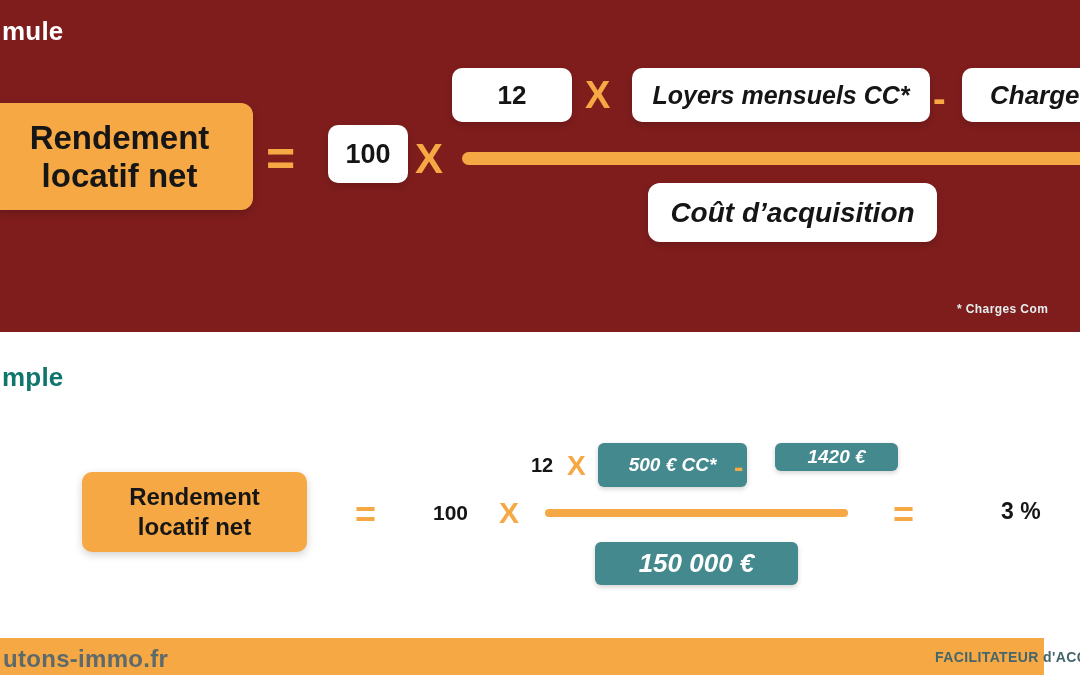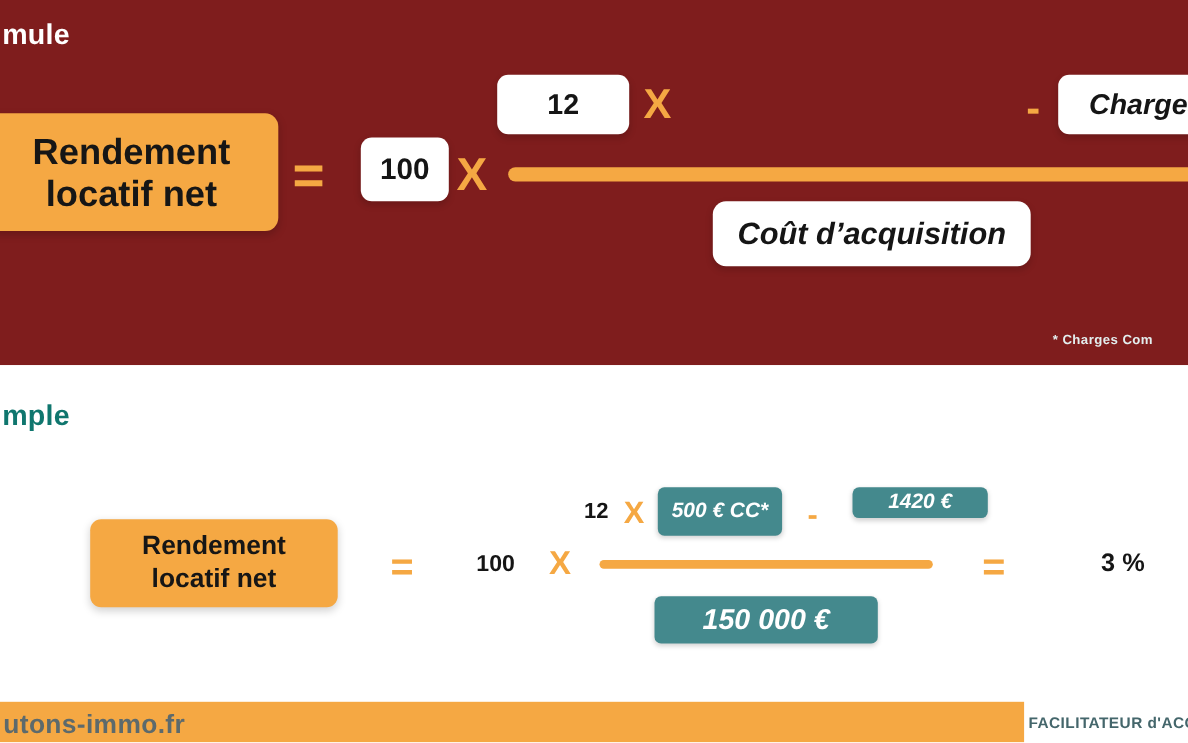--- a/index.html
+++ b/index.html
@@ -5,21 +5,21 @@
   html,body{margin:0;padding:0;background:#fff;}
   #stage{
     position:relative;width:1080px;height:675px;overflow:hidden;
     font-family:"Liberation Sans","DejaVu Sans",sans-serif;
     background:#ffffff;
   }
   .abs{position:absolute;}
   
   .teal-section{left:0;top:0;width:1080px;height:332px;background:#7f1d1d;}
   .white-section{left:0;top:332px;width:1080px;height:306px;background:#ffffff;}
-  .footer-bar{left:0;top:638px;width:931px;height:37px;background:#F5A843;}
+  .footer-bar{left:0;top:638px;width:1044px;height:37px;background:#F5A843;}
   
   .sec-heading{font-size:26px;font-weight:800;letter-spacing:.2px;white-space:nowrap;}
   .sec-heading.light{color:#ffffff;}
   .sec-heading.dark{color:#0f766e;}
   
   .obox{background:#F5A843;border-radius:12px;box-shadow:0 3px 8px rgba(0,0,0,.18);
         display:flex;flex-direction:column;align-items:center;justify-content:center;
         color:#161616;font-weight:800;text-align:center;}
   .wbox{background:#ffffff;border-radius:10px;box-shadow:0 3px 7px rgba(0,0,0,.16);
         display:flex;align-items:center;justify-content:center;
@@ -53,20 +53,21 @@
     <div class="abs op" style="left:266px;top:134px;font-size:50px;">=</div>
 
     <div class="abs wbox" style="left:328px;top:125px;width:80px;height:58px;font-size:27px;">100</div>
 
     <div class="abs op" style="left:415px;top:138px;font-size:42px;">X</div>
 
     <div class="abs wbox" style="left:452px;top:68px;width:120px;height:54px;font-size:26px;">12</div>
 
     <div class="abs op" style="left:585px;top:76px;font-size:38px;">X</div>
 
+    <div class="abs wbox it" style="left:632px;top:68px;width:298px;height:54px;font-size:25px;">Loyers mensuels CC*</div>
 
     <div class="abs op" style="left:933px;top:80px;font-size:38px;">-</div>
 
     <div class="abs wbox it" style="left:962px;top:68px;width:170px;height:54px;font-size:26px;justify-content:flex-start;padding-left:28px;box-sizing:border-box;">Charges</div>
 
     <div class="abs bar" style="left:462px;top:152px;width:628px;height:13px;"></div>
 
     <div class="abs wbox it" style="left:648px;top:183px;width:289px;height:59px;font-size:28px;border-radius:12px;">Coût d’acquisition</div>
 
     <div class="abs footnote" style="left:957px;top:302px;">* Charges Com</div>
@@ -84,21 +85,21 @@
     <div class="abs op" style="left:355px;top:165px;font-size:36px;">=</div>
 
     <div class="abs blacktxt" style="left:433px;top:170px;font-size:21px;">100</div>
 
     <div class="abs op" style="left:499px;top:166px;font-size:30px;">X</div>
 
     <div class="abs blacktxt" style="left:531px;top:123px;font-size:20px;">12</div>
 
     <div class="abs op" style="left:567px;top:120px;font-size:28px;">X</div>
 
-    <div class="abs tbox" style="left:598px;top:111px;width:113px;height:44px;font-size:19px;">500 € CC*</div>
+    <div class="abs tbox" style="left:598px;top:111px;width:149px;height:44px;font-size:19px;">500 € CC*</div>
 
     <div class="abs op" style="left:734px;top:122px;font-size:28px;">-</div>
 
     <div class="abs tbox" style="left:775px;top:111px;width:123px;height:28px;font-size:19px;">1420 €</div>
 
     <div class="abs bar" style="left:545px;top:177px;width:303px;height:8px;border-radius:4px;"></div>
 
     <div class="abs tbox" style="left:595px;top:210px;width:203px;height:43px;font-size:26px;">150 000 €</div>
 
     <div class="abs op" style="left:893px;top:165px;font-size:36px;">=</div>

